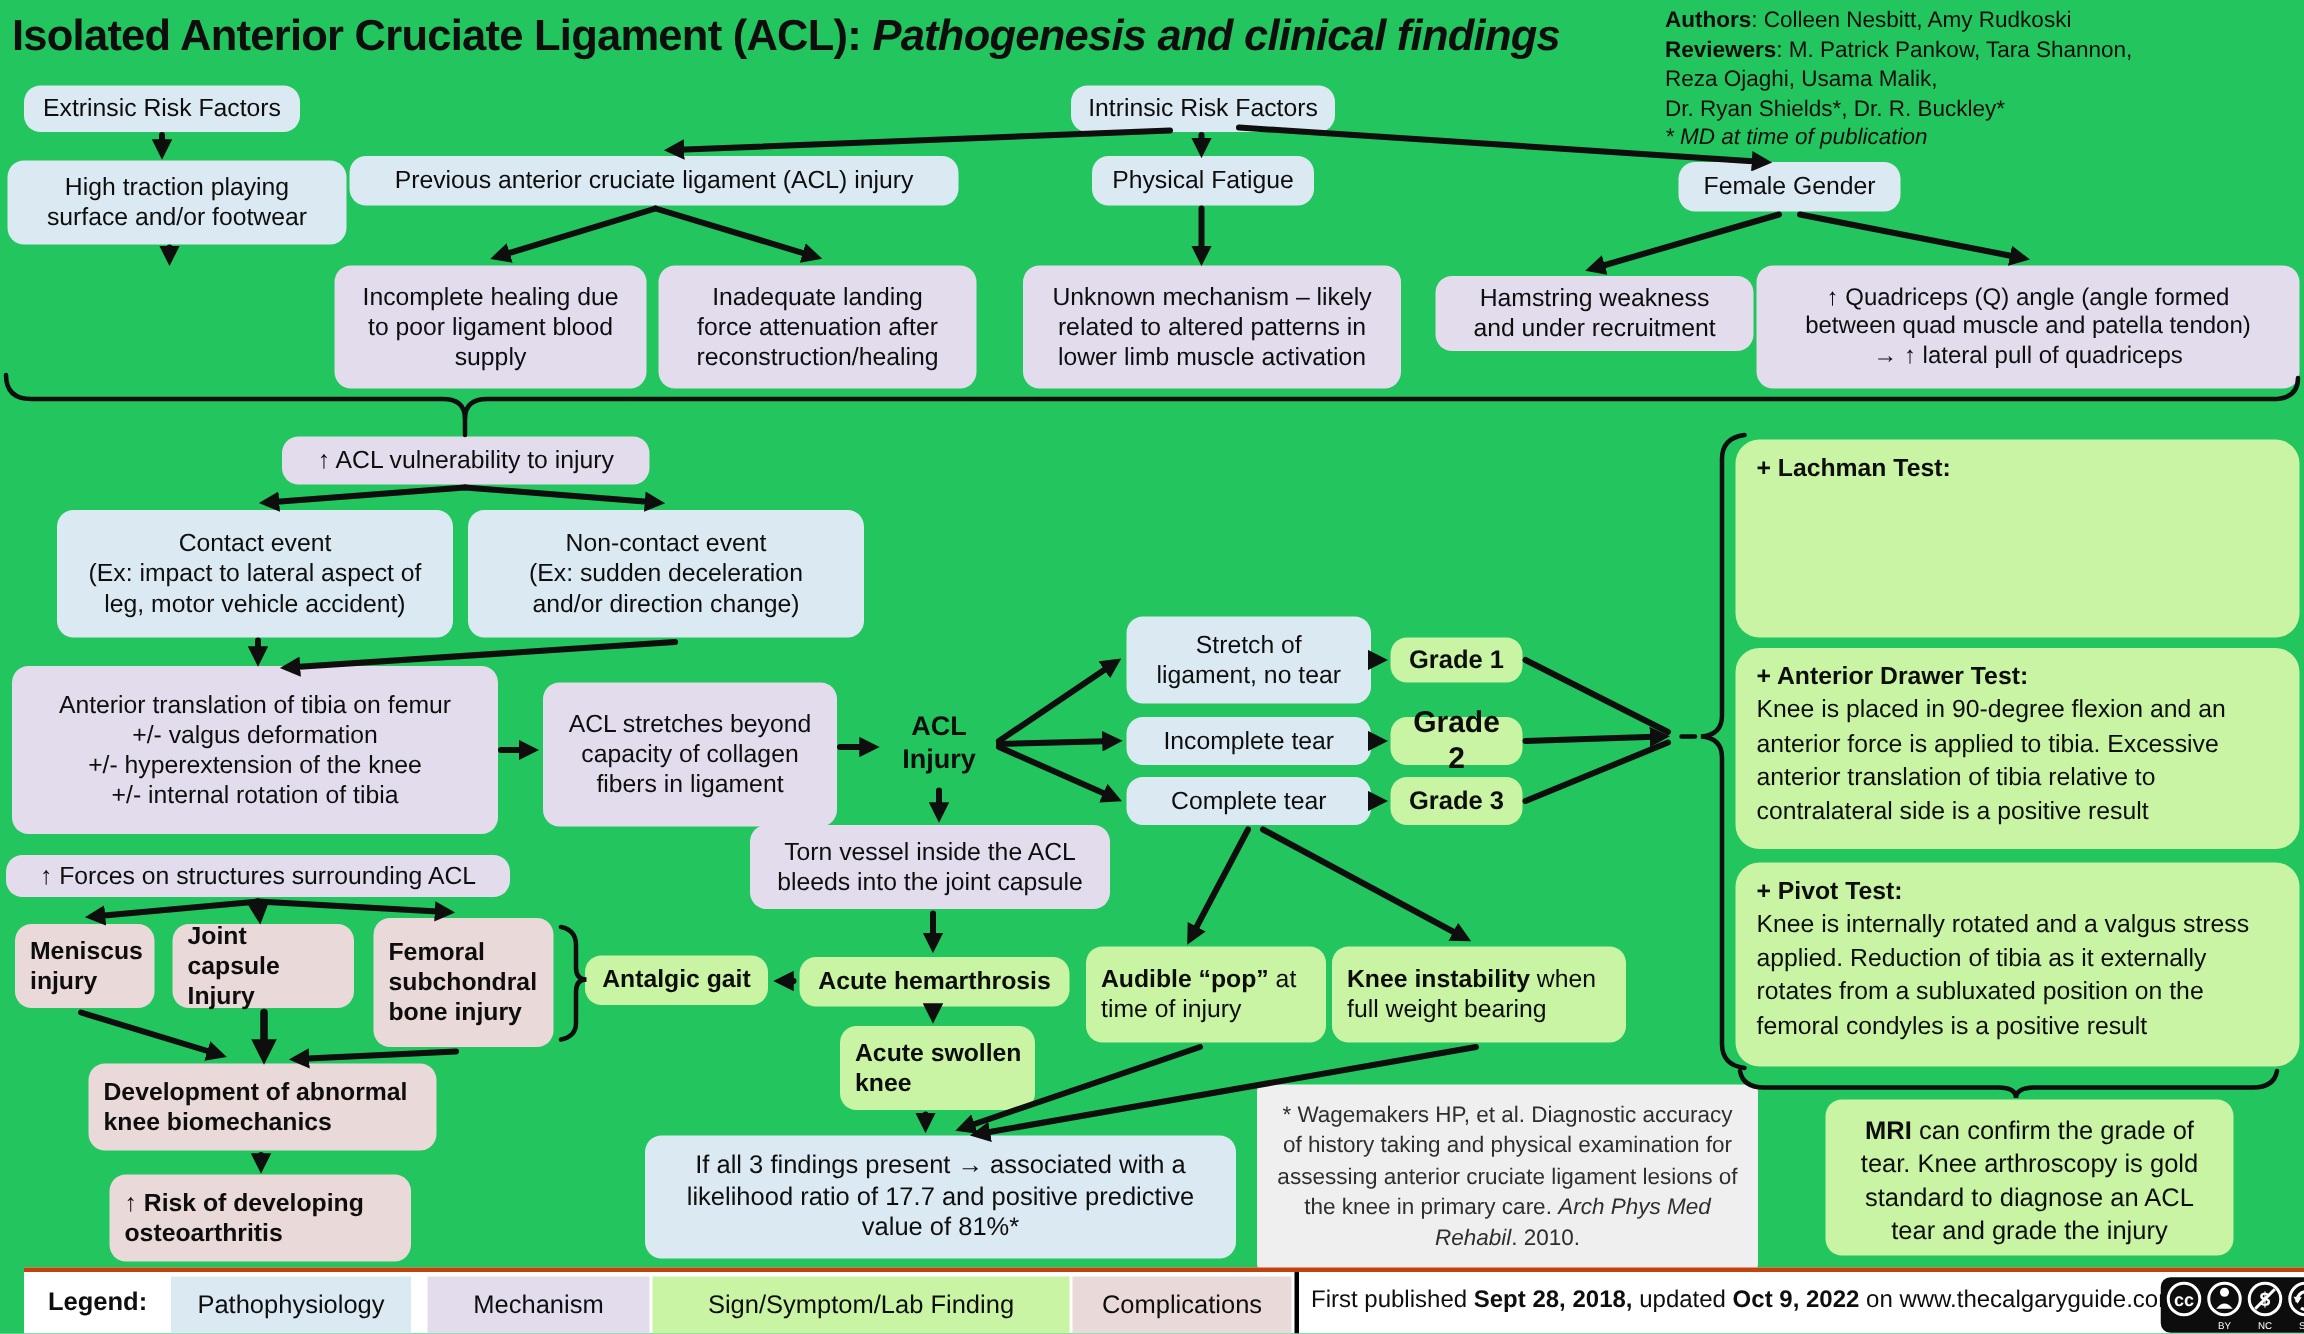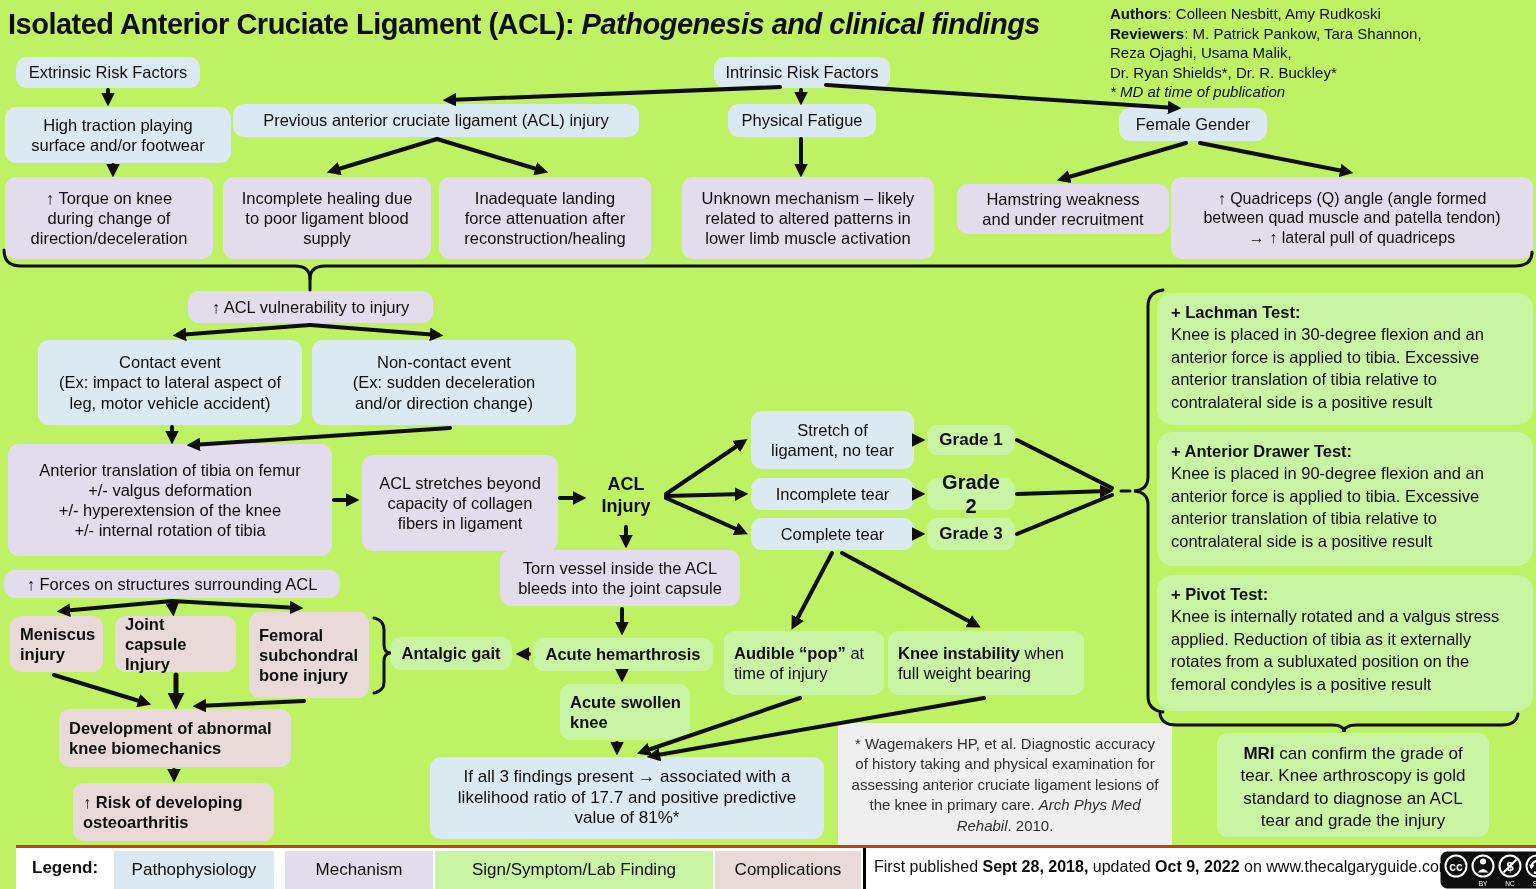--- a/index.html
+++ b/index.html
@@ -1,17 +1,17 @@
 <!DOCTYPE html>
 <html style="--pathophysiology: #dbe9f2; --mechanism: #e2dcec; --sign-symptom: #c9f4a3; --complications: #e9d9d9; --citation-bg: #f0efef;"><head>
 <meta charset="utf-8">
 <style>
   *{margin:0;padding:0;box-sizing:border-box}
   body{background:#fff;font-family:"Liberation Sans",sans-serif}
-  #canvas{position:relative;width:1536px;height:889px;background:#bef264;overflow:hidden;color:#0e0e0e}
+  #canvas{position:relative;width:1536px;height:889px;background:#22c55e;overflow:hidden;color:#0e0e0e}
   .box{position:absolute;border-radius:11px;display:flex;align-items:center;justify-content:center;
        text-align:center;font-size:16.5px;line-height:1.22;white-space:pre-line;padding:3px 7px}
   .blue{background:var(--pathophysiology,#dbe9f2)}
   .lav{background:var(--mechanism,#e2dcec)}
   .green{background:var(--sign-symptom,#c9f4a3)}
   .pink{background:var(--complications,#e9d9d9)}
   .gray{background:var(--citation-bg,#f0efef)}
   .b{font-weight:bold}
   .left{justify-content:flex-start;text-align:left;padding-left:10px}
   .plainnode{position:absolute;display:flex;align-items:center;justify-content:center;text-align:center;
@@ -51,23 +51,20 @@
 
   <div class="nodes">
 
     <div class="box blue" style="left:16px;top:57px;width:184px;height:31px">Extrinsic Risk Factors</div>
     <div class="box blue" style="left:714px;top:57px;width:176px;height:31px">Intrinsic Risk Factors</div>
     <div class="box blue" style="left:5px;top:107px;width:226px;height:56px">High traction playing
 surface and/or footwear</div>
     <div class="box blue" style="left:233px;top:104px;width:406px;height:33px">Previous anterior cruciate ligament (ACL) injury</div>
     <div class="box blue" style="left:728px;top:104px;width:148px;height:33px">Physical Fatigue</div>
     <div class="box blue" style="left:1119px;top:108px;width:148px;height:33px">Female Gender</div>
-    <div class="box lav" style="left:5px;top:177px;width:208px;height:82px">↑ Torque on knee
-during change of
-direction/deceleration</div>
     <div class="box lav" style="left:223px;top:177px;width:208px;height:82px">Incomplete healing due
 to poor ligament blood
 supply</div>
     <div class="box lav" style="left:439px;top:177px;width:212px;height:82px">Inadequate landing
 force attenuation after
 reconstruction/healing</div>
     <div class="box lav" style="left:682px;top:177px;width:252px;height:82px">Unknown mechanism – likely
 related to altered patterns in
 lower limb muscle activation</div>
     <div class="box lav" style="left:957px;top:184px;width:212px;height:50px">Hamstring weakness
@@ -129,21 +126,20 @@
     <div class="box blue" id="ifall3" style="left:430px;top:757px;width:394px;height:82px">If all 3 findings present → associated with a
 likelihood ratio of 17.7 and positive predictive
 value of 81%*</div>
 
     <div class="box gray" id="wagemakers" style="left:838px;top:723px;width:334px;height:124px">
         <span><span>* Wagemakers HP, et al. Diagnostic accuracy of history taking and physical examination for assessing anterior cruciate ligament lesions of the knee in primary care. </span><i>Arch Phys Med Rehabil</i><span>. 2010.</span></span>
       </div>
 
     <div class="test" style="left:1157px;top:293px;width:376px;height:132px">
       <div class="tt">+ Lachman Test:</div>
-      <div>Knee is placed in 30-degree flexion and an anterior force is applied to tibia. Excessive anterior translation of tibia relative to contralateral side is a positive result</div>
     </div>
     <div class="test" style="left:1157px;top:432px;width:376px;height:134px">
       <div class="tt">+ Anterior Drawer Test:</div>
       <div>Knee is placed in 90-degree flexion and an anterior force is applied to tibia. Excessive anterior translation of tibia relative to contralateral side is a positive result</div>
     </div>
     <div class="test" style="left:1157px;top:575px;width:376px;height:136px">
       <div class="tt">+ Pivot Test:</div>
       <div>Knee is internally rotated and a valgus stress applied. Reduction of tibia as it externally rotates from a subluxated position on the femoral condyles is a positive result</div>
     </div>
     <div class="box green" id="mri-box" style="left:1217px;top:733px;width:272px;height:104px">

